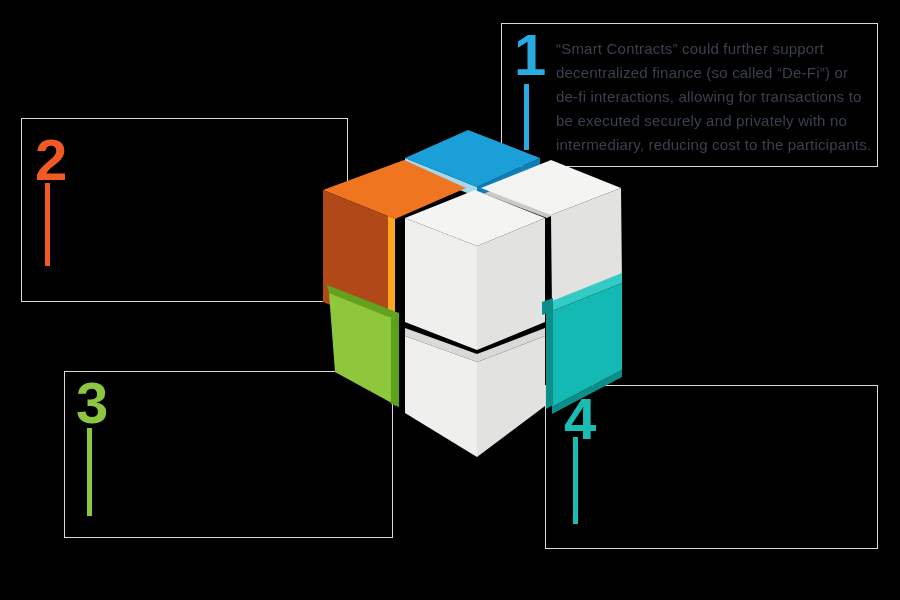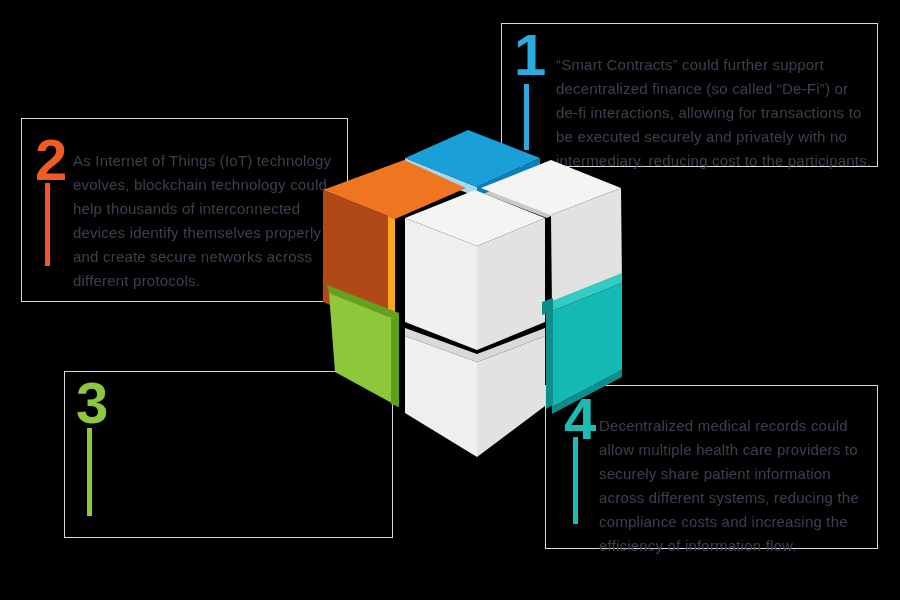--- a/index.html
+++ b/index.html
@@ -2,21 +2,21 @@
 <html><head>
 <meta charset="utf-8">
 <style>
   html,body{margin:0;padding:0;background:#000;}
   .stage{position:relative;width:900px;height:600px;background:#000;overflow:hidden;
          font-family:"Liberation Sans",sans-serif;}
   .note{position:absolute;border:1px solid #d9d9d9;background:transparent;box-sizing:border-box;}
   .num{position:absolute;font-weight:bold;font-size:58px;line-height:1;letter-spacing:-1px;}
   .vline{position:absolute;width:5px;}
   .note-text{position:absolute;font-size:15px;line-height:24px;color:#3a4050;
-             letter-spacing:.2px;white-space:pre-line;margin-top:16px;}
+             letter-spacing:.2px;white-space:pre-line;}
   #note1 .num{color:#29abe2}  #note1 .vline{background:#29abe2}
   #note2 .num{color:#f15a24}  #note2 .vline{background:#f15a24}
   #note3 .num{color:#8dc63f}  #note3 .vline{background:#8dc63f}
   #note4 .num{color:#1bbcb4}  #note4 .vline{background:#1bbcb4}
   .cube-svg{position:absolute;left:0;top:0;pointer-events:none;}
 </style>
 </head>
 <body>
 
 <div class="stage">
@@ -27,42 +27,30 @@
     <div class="note-text" style="left:54px;top:13px;width:316px;">“Smart Contracts” could further support
 decentralized finance (so called “De-Fi”) or
 de-fi interactions, allowing for transactions to
 be executed securely and privately with no
 intermediary, reducing cost to the participants.</div>
   </div>
 
   <div class="note" id="note2" style="left:21px;top:118px;width:327px;height:184px;">
     <div class="num" style="left:13px;top:12px;">2</div>
     <div class="vline" style="left:23px;top:64px;height:83px;"></div>
-    <div class="note-text" style="left:51px;top:14px;width:266px;">As Internet of Things (IoT) technology
-evolves, blockchain technology could
-help thousands of interconnected
-devices identify themselves properly
-and create secure networks across
-different protocols.</div>
   </div>
 
   <div class="note" id="note3" style="left:64px;top:371px;width:329px;height:167px;">
     <div class="num" style="left:11px;top:2px;">3</div>
     <div class="vline" style="left:22px;top:56px;height:88px;"></div>
   </div>
 
   <div class="note" id="note4" style="left:545px;top:385px;width:333px;height:164px;">
     <div class="num" style="left:18px;top:4px;">4</div>
     <div class="vline" style="left:27px;top:51px;height:87px;"></div>
-    <div class="note-text" style="left:53px;top:12px;width:272px;">Decentralized medical records could
-allow multiple health care providers to
-securely share patient information
-across different systems, reducing the
-compliance costs and increasing the
-efficiency of information flow.</div>
   </div>
 
   <svg class="cube-svg" width="900" height="600" viewBox="0 0 900 600">
 
     <polygon points="477,191 547,218 553,215 483,188" fill="#c9c9c7"></polygon>
 
     <polygon points="405,158 477,187 477,197 405,168" fill="#a5d8ec"></polygon>
     <polygon points="477,187 540,158 540,168 477,197" fill="#0d7eb8"></polygon>
     <polygon points="468,130 540,158 477,187 405,158" fill="#1b9fd9"></polygon>
 

